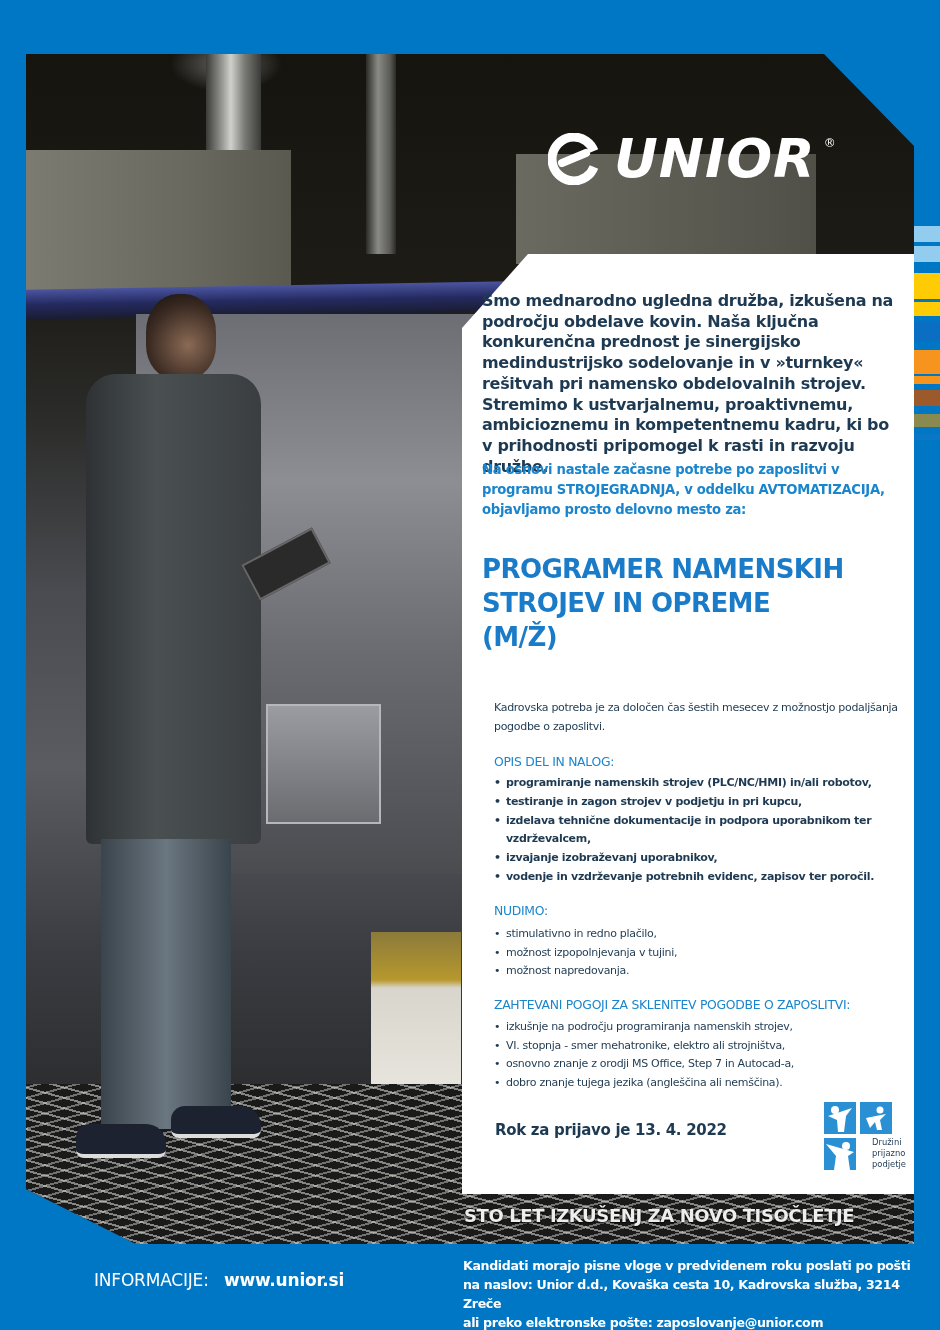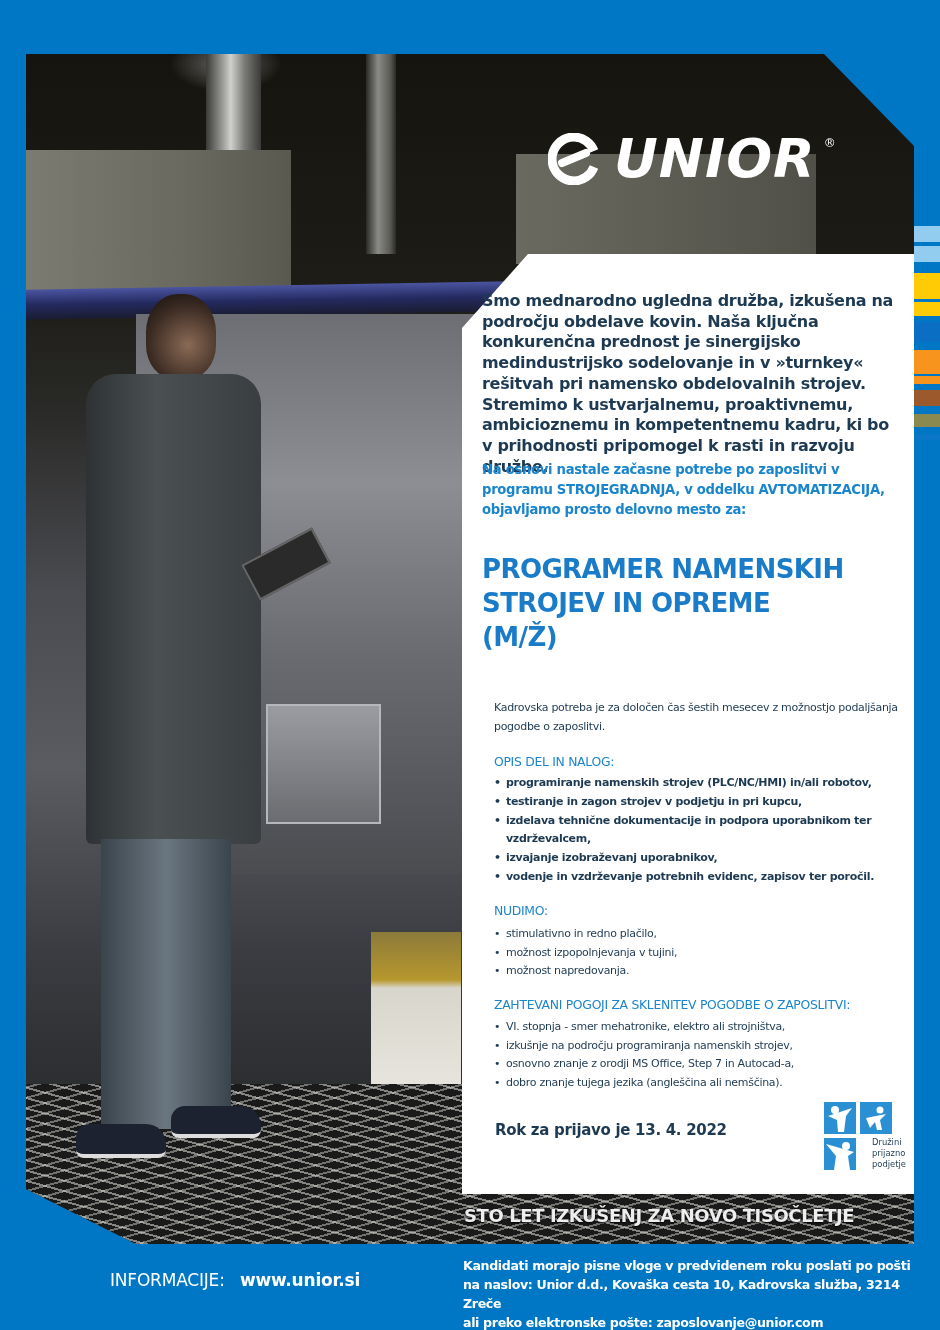--- a/index.html
+++ b/index.html
@@ -88,21 +88,21 @@
   .fam-text { position: absolute; left: 48px; top: 35px; font-family: "DejaVu Sans", sans-serif; font-size: 8.4px; line-height: 11px; color: #1e3a52; }
 
   .slogan { position: absolute; left: 464px; top: 1205px; color: #eee; font-family: "DejaVu Sans", sans-serif; font-weight: bold;
     font-size: 18px; letter-spacing: -0.4px; text-shadow: 0 1px 2px #000; }
 
   
   .stripe { position: absolute; left: 914px; width: 26px; }
 
   
   .info { position: absolute; left: 94px; top: 1270px; color: #fff; font-family: "DejaVu Sans", sans-serif;
-    font-size: 17px; letter-spacing: -0.2px; margin-left: 16px; }
+    font-size: 17px; letter-spacing: -0.2px; }
   .info .label { font-weight: normal; }
   .info .url { font-weight: bold; margin-left: 10px; }
   .contact { position: absolute; left: 463px; top: 1256px; width: 470px; color: #fff; font-family: "DejaVu Sans", sans-serif;
     font-weight: bold; font-size: 12.6px; line-height: 19px; letter-spacing: -0.35px; }
 </style>
 </head>
 <body>
 
 <div class="page">
 
@@ -166,22 +166,22 @@
 
   <div class="section-h" style="top:903px;">NUDIMO:</div>
   <ul class="body-text bullets" style="top:925px;">
     <li>stimulativno in redno plačilo,</li>
     <li>možnost izpopolnjevanja v tujini,</li>
     <li>možnost napredovanja.</li>
   </ul>
 
   <div class="section-h" style="top:997px;">ZAHTEVANI POGOJI ZA SKLENITEV POGODBE O ZAPOSLITVI:</div>
   <ul class="body-text bullets" style="top:1018px;">
+    <li>izkušnje na področju programiranja namenskih strojev,</li>
     <li>VI. stopnja - smer mehatronike, elektro ali strojništva,</li>
-    <li>izkušnje na področju programiranja namenskih strojev,</li>
     <li>osnovno znanje z orodji MS Office, Step 7 in Autocad-a,</li>
     <li>dobro znanje tujega jezika (angleščina ali nemščina).</li>
   </ul>
 
   <div class="deadline">Rok za prijavo je 13. 4. 2022</div>
 
   <div class="fam-logo">
     <div class="fam-box" style="left:0;top:0;">
       <svg width="32" height="32" viewBox="0 0 32 32">
           <circle cx="11" cy="8" r="4" fill="#fff"></circle>

